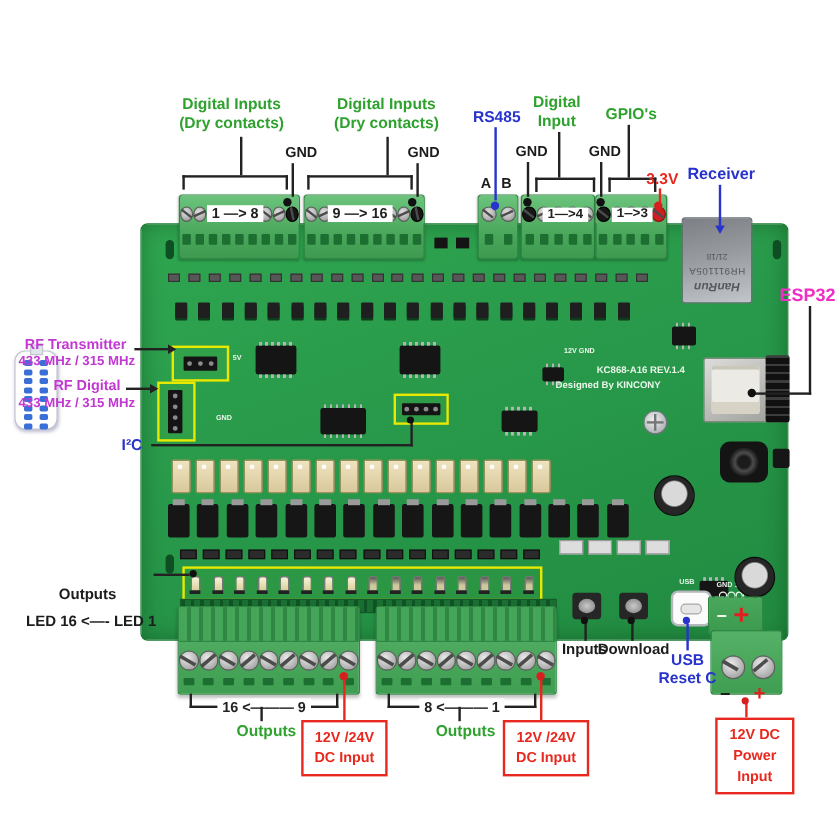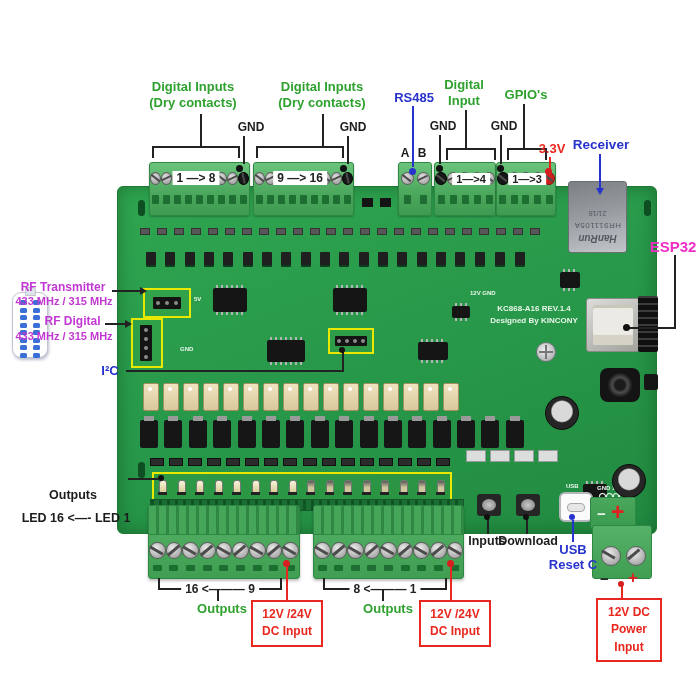--- a/index.html
+++ b/index.html
@@ -294,21 +294,21 @@
   <div class="ybox" style="left:328px;top:328px;width:42px;height:22px;">
     <div class="hdr" style="left:5px;top:6px;width:32px;height:10px;">
         <span class="pin"></span>
         <span class="pin"></span>
         <span class="pin"></span>
         <span class="pin"></span>
       </div>
   </div>
 
   <div class="silks" style="left:473px;top:304px;width:122px;text-align:center;font-size:8px;">KC868-A16  REV.1.4</div>
-  <div class="silks" style="left:463px;top:316px;width:142px;text-align:center;font-size:8px;">Designed By  KINCONY</div>
+  <div class="silks" style="left:463px;top:316px;width:142px;text-align:left;font-size:8px;">Designed By  KINCONY</div>
   <div class="silks" style="left:470px;top:290px;font-size:6px;">12V  GND</div>
   <div class="silks" style="left:180px;top:346px;font-size:6px;">GND</div>
   <div class="silks" style="left:194px;top:296px;font-size:6px;">5V</div>
   <div class="silks" style="left:566px;top:483px;font-size:6px;">USB</div>
   <div class="silks" style="left:597px;top:485px;font-size:6px;">GND  12V</div>
   <div class="abs" style="left:599px;top:493px;width:34px;display:flex;justify-content:space-between;">
       <span style="width:5px;height:5px;border:1px solid #e9f6ea;border-radius:50%;"></span>
       <span style="width:5px;height:5px;border:1px solid #e9f6ea;border-radius:50%;"></span>
       <span style="width:5px;height:5px;border:1px solid #e9f6ea;border-radius:50%;"></span>
       <span style="width:5px;height:5px;border:1px solid #e9f6ea;border-radius:50%;"></span>
@@ -506,21 +506,21 @@
   <div class="brk-d" style="left:446px;top:148px;width:46px;">
     <span class="rng" style="font-size:11px;">1—&gt;4</span>
   </div>
   <div class="lbl blk" style="left:425px;top:119px;width:36px;font-size:12px;">GND</div>
   <div class="vline" style="left:439px;top:135px;height:29px;"></div>
   <div class="dot" style="left:436px;top:165px;"></div>
 
   <div class="lbl green" style="left:491px;top:87px;width:70px;font-size:13px;">GPIO's</div>
   <div class="vline" style="left:523px;top:104px;height:44px;"></div>
   <div class="brk-d" style="left:507px;top:148px;width:36px;">
-    <span class="rng" style="font-size:11px;">1—&gt;3</span>
+    <span class="rng" style="font-size:11px;font-family:Liberation Mono, monospace;">1—&gt;3</span>
   </div>
   <div class="lbl blk" style="left:486px;top:119px;width:36px;font-size:12px;">GND</div>
   <div class="vline" style="left:500px;top:135px;height:29px;"></div>
   <div class="dot" style="left:497px;top:165px;"></div>
   <div class="lbl red" style="left:530px;top:141px;width:44px;font-size:13px;">3.3V</div>
   <div class="vline r" style="left:549px;top:157px;height:12px;"></div>
   <div class="dot r" style="left:545px;top:168px;"></div>
 
   <div class="lbl blue" style="left:569px;top:137px;width:64px;font-size:13.5px;">Receiver</div>
   <div class="vline b" style="left:599px;top:154px;height:34px;"></div>

